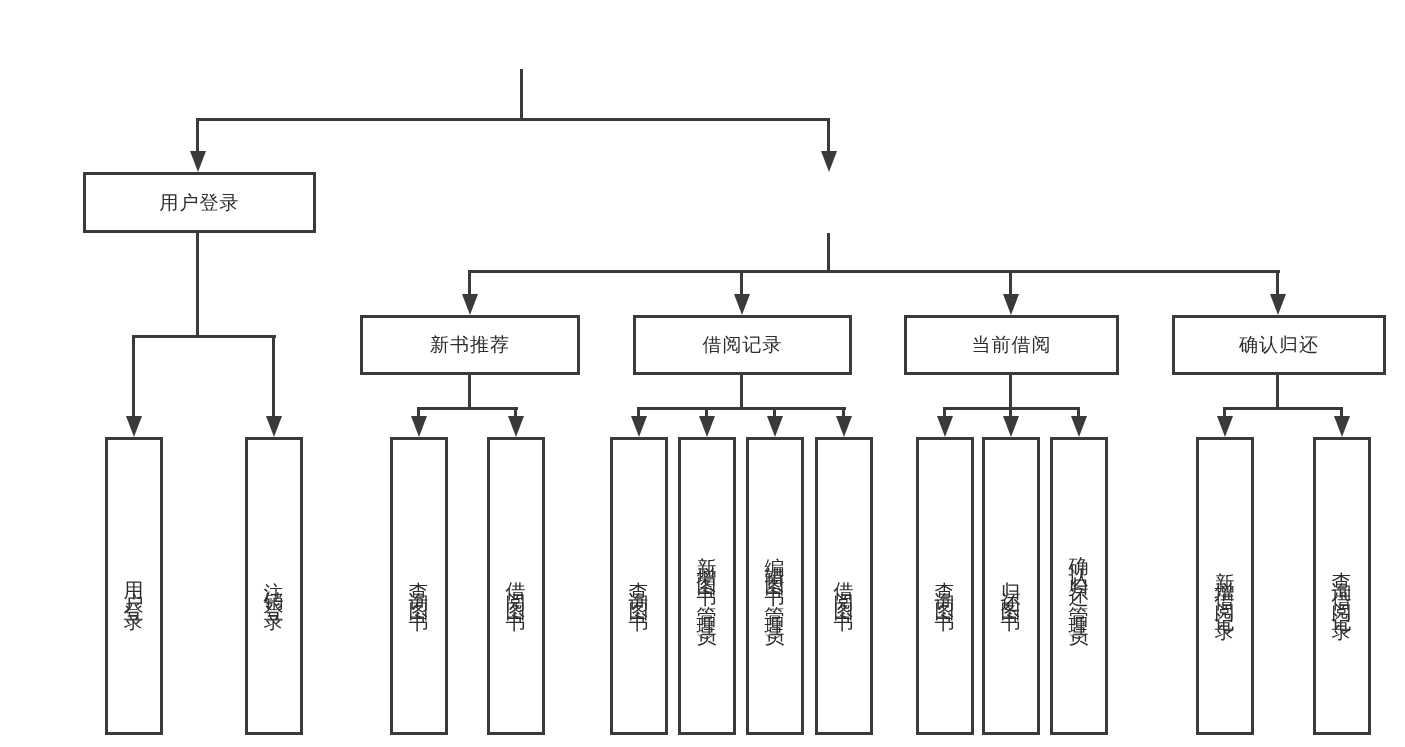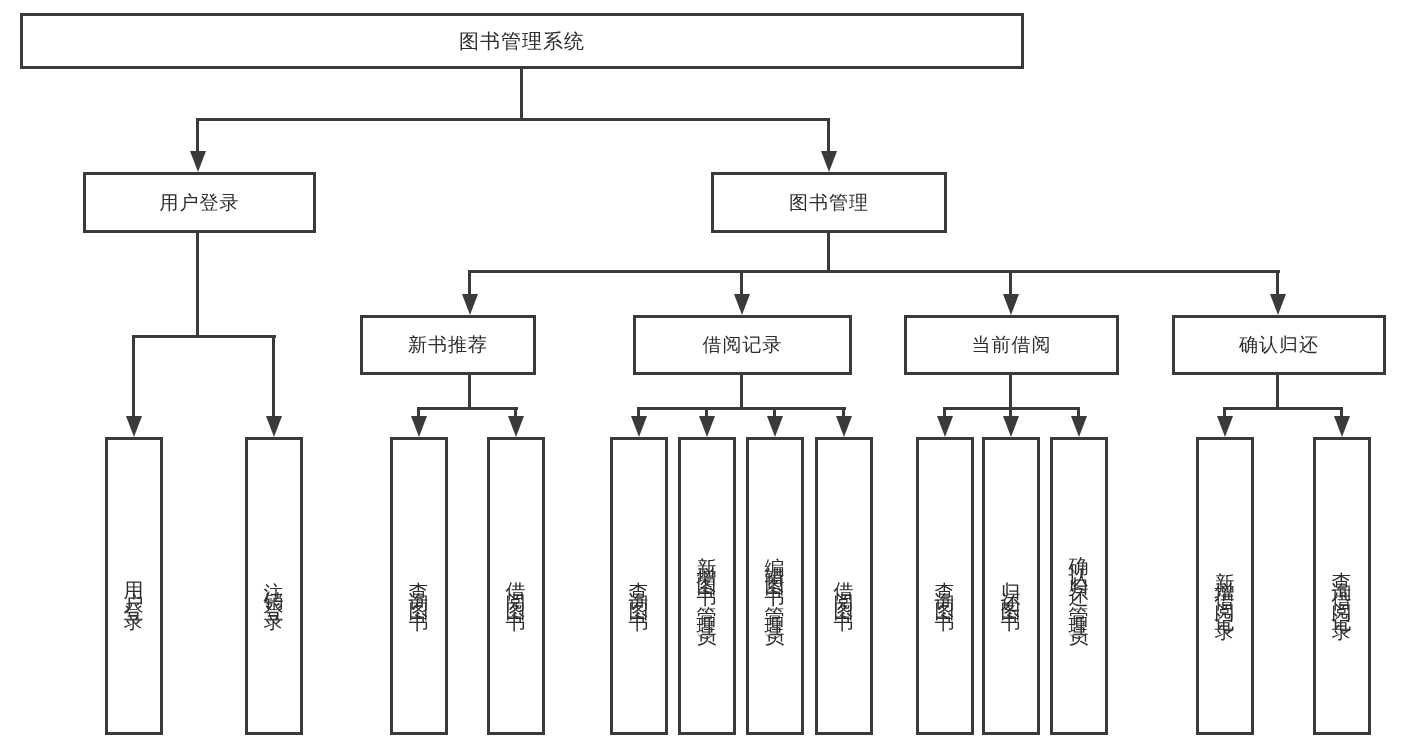--- a/index.html
+++ b/index.html
@@ -29,32 +29,26 @@
     position:absolute; top:714px; right:5px;
     font-size:21px; color:#c9c9c9; z-index:5; letter-spacing:1px;
     white-space:nowrap;
   }
 </style>
 </head>
 <body>
 
 <div class="canvas">
 
-  <div class="box" style="left:20px; top:13px; width:1004px; height:56px;">
-    <span class="hlabel root-label">图书管理系统</span>
-  </div>
 
   <div class="box" style="left:83px; top:172px; width:233px; height:61px;">
     <span class="hlabel">用户登录</span>
   </div>
-  <div class="box" style="left:711px; top:172px; width:236px; height:61px;">
-    <span class="hlabel">图书管理</span>
-  </div>
 
-  <div class="box" style="left:360px; top:315px; width:176px; height:60px;">
+  <div class="box" style="left:360px; top:315px; width:220px; height:60px;">
     <span class="hlabel">新书推荐</span>
   </div>
   <div class="box" style="left:633px; top:315px; width:219px; height:60px;">
     <span class="hlabel">借阅记录</span>
   </div>
   <div class="box" style="left:904px; top:315px; width:215px; height:60px;">
     <span class="hlabel">当前借阅</span>
   </div>
   <div class="box" style="left:1172px; top:315px; width:214px; height:60px;">
     <span class="hlabel">确认归还</span>

